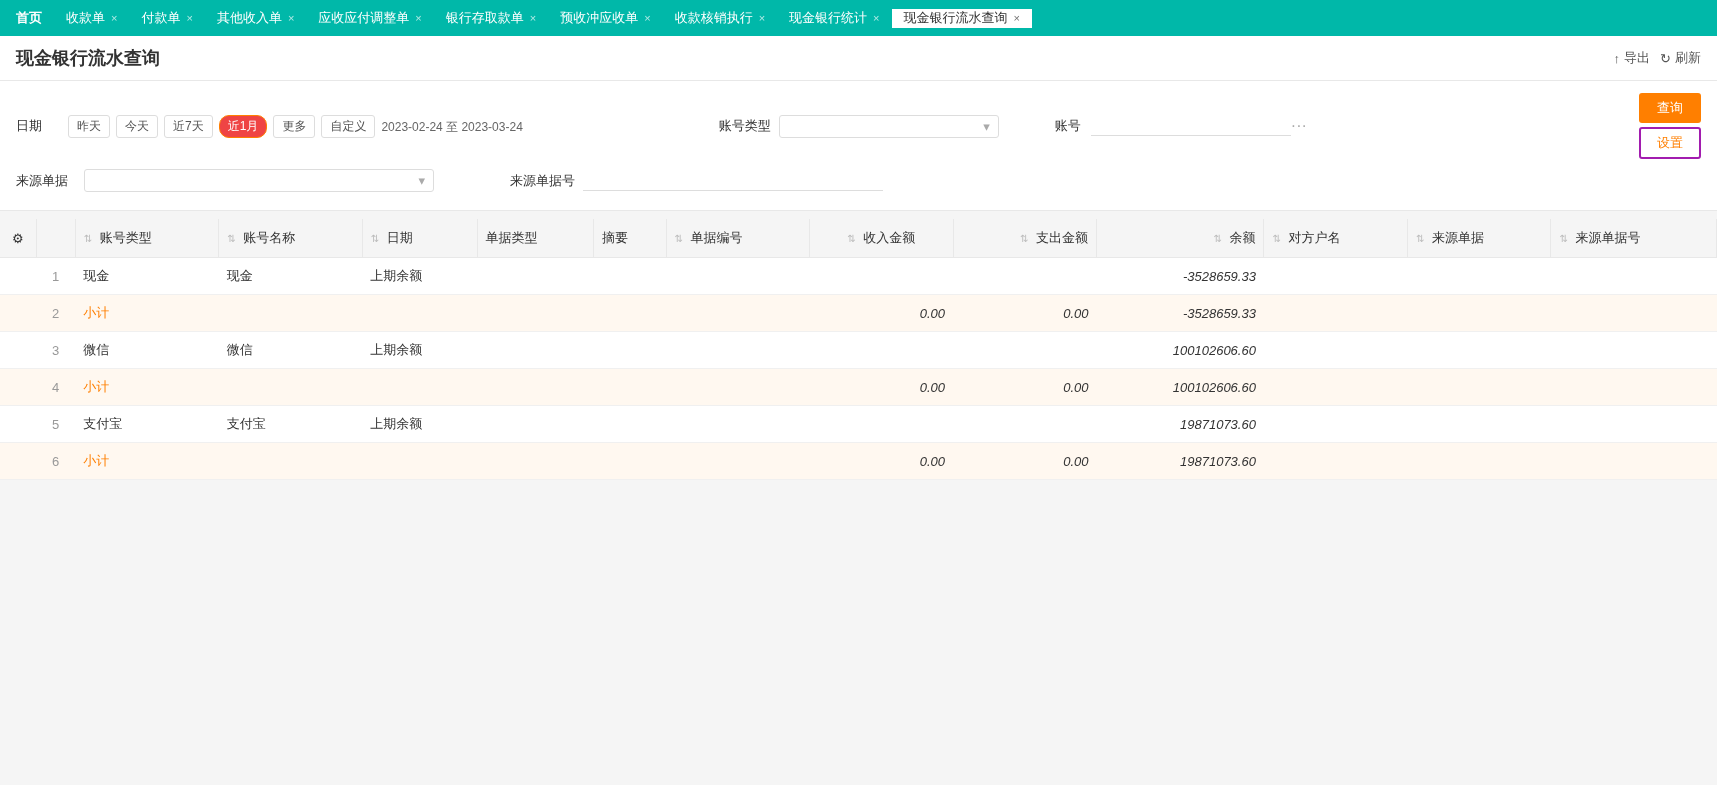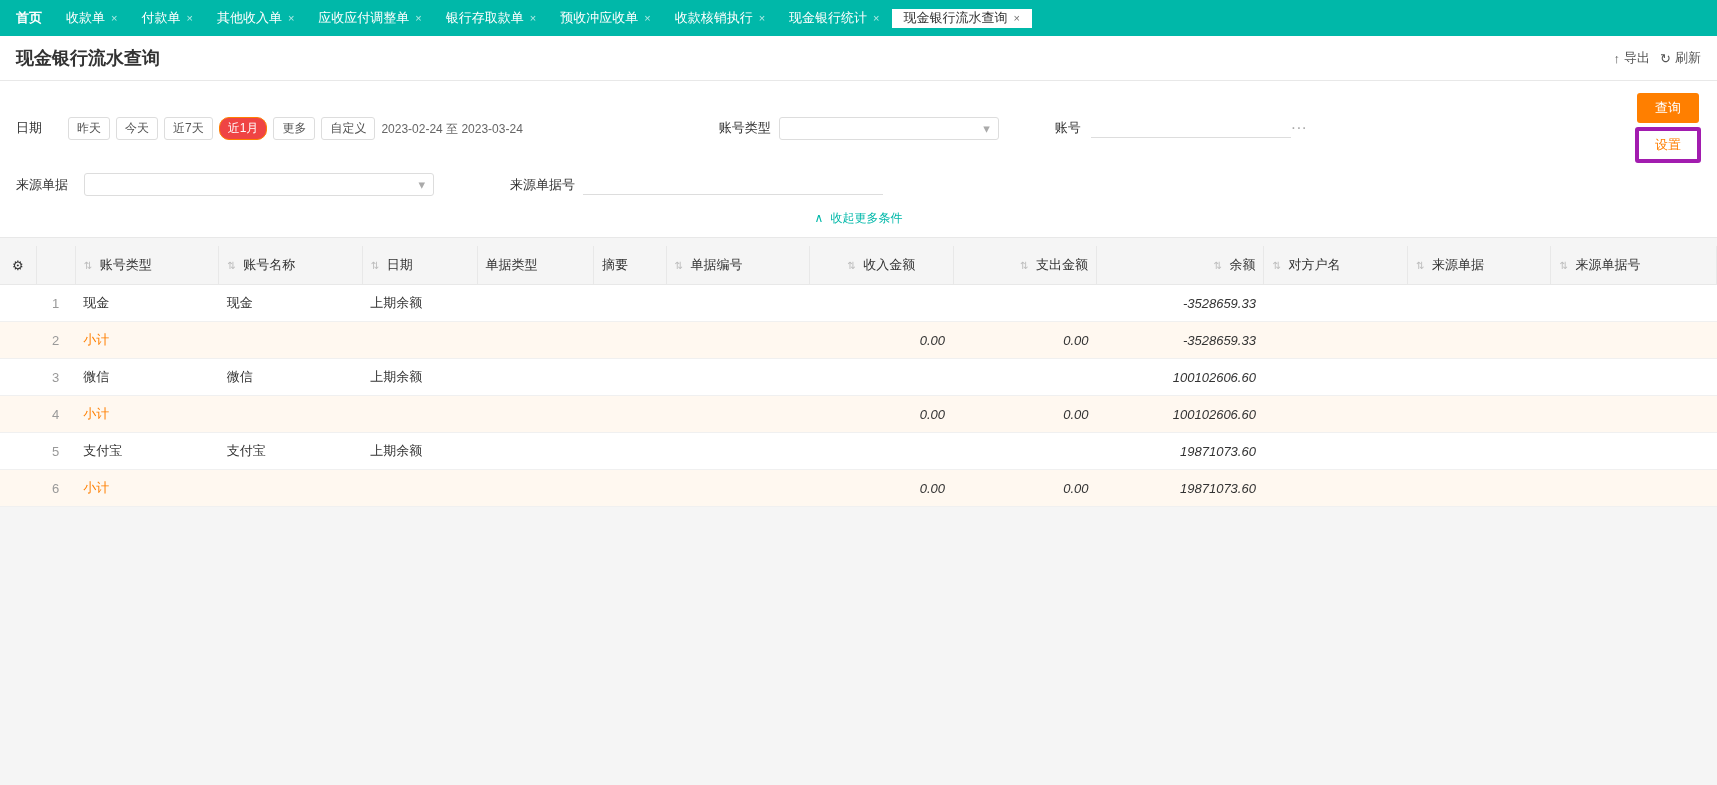--- a/index.html
+++ b/index.html
@@ -146,21 +146,21 @@
       color: #fff;
       border: none;
       border-radius: 3px;
       padding: 6px 18px;
       cursor: pointer;
       font-size: 13px;
     }
     .settings-btn {
       background: #fff;
       color: #ff7f00;
-      border: 4px solid #a21caf;
+      border: 2px solid #a21caf;
       border-radius: 3px;
       padding: 5px 16px;
       cursor: pointer;
       font-size: 13px;
     }
     .collapse-bar {
       text-align: center;
       color: #00b8a9;
       cursor: pointer;
       font-size: 12px;
@@ -321,24 +321,20 @@
     <div class="filter-select-wrap" style="min-width:350px;">
       <span></span>
       <span class="arrow">▾</span>
     </div>
     <div style="margin-left:60px; display:flex; align-items:center; gap:8px;">
       <span class="filter-label">来源单据号</span>
       <input class="filter-input" type="text" style="min-width: 300px;">
     </div>
   </div>
 
-  <div class="collapse-bar">
-    <span class="arrow-up">∧</span>
-    <span>收起更多条件</span>
-  </div>
 </div>
 
 <div class="table-wrap">
   <table>
     <thead>
       <tr>
         <th class="gear-col">⚙</th>
         <th></th>
         <th>
           <span class="sort-arrows">⇅</span>

